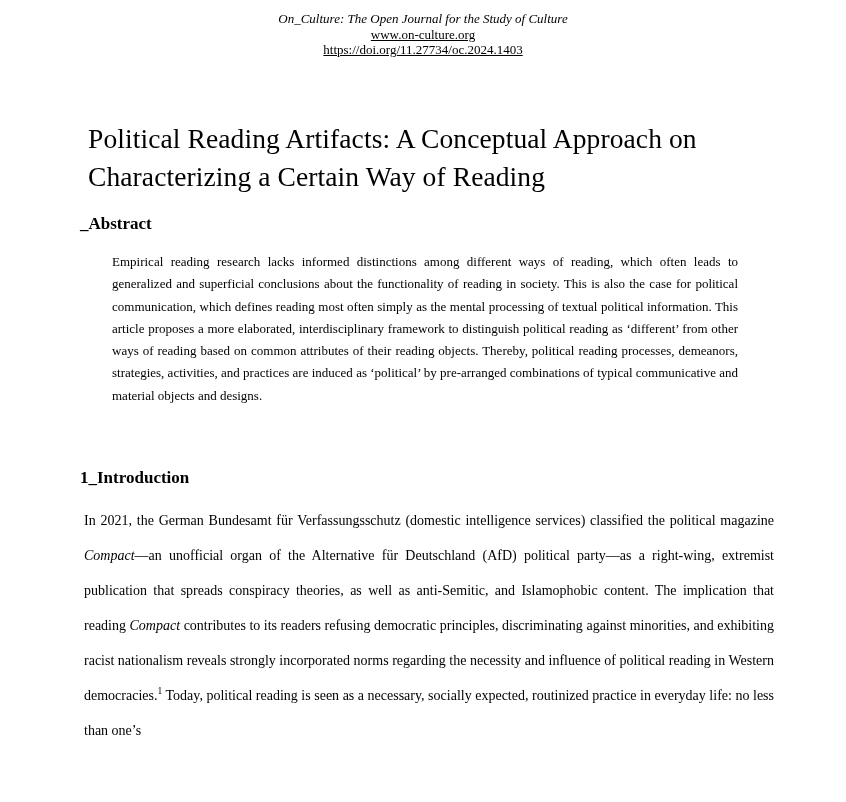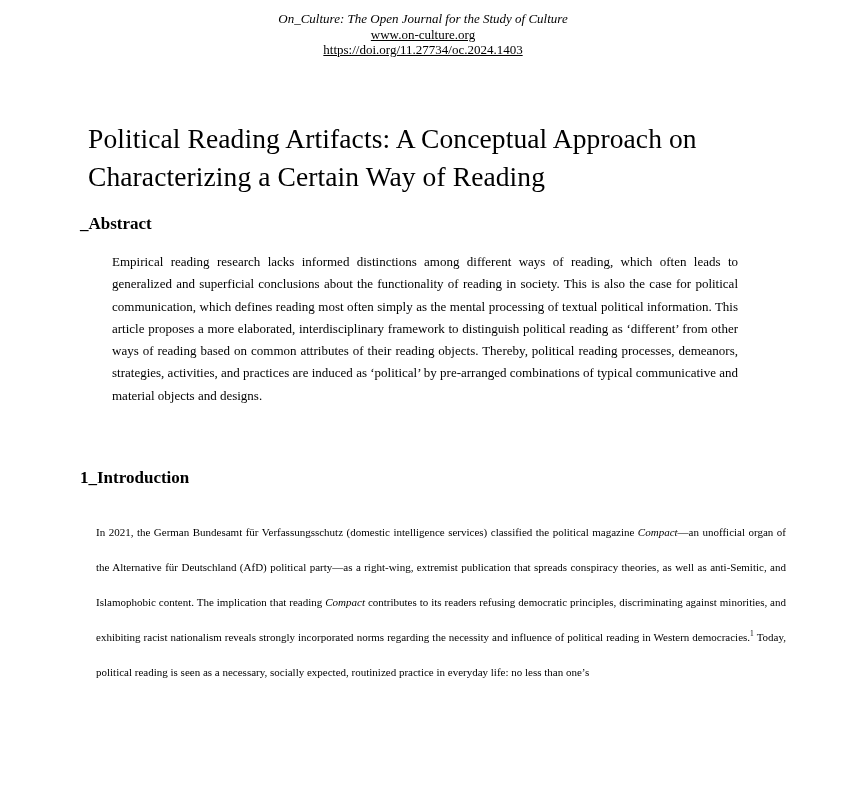--- a/index.html
+++ b/index.html
@@ -90,22 +90,22 @@
     margin: 0;
     font-size: 17px;
     font-weight: bold;
     line-height: 20px;
   }
   .body-paragraph {
     position: absolute;
     left: 80px;
     top: 499px;
     width: 690px;
-    margin: 16px;
-    font-size: 11px;
+    margin: 4px;
+    font-size: 14px;
     line-height: 35px;
     text-align: justify;
     text-justify: inter-word;
   }
 
   .italic {
     font-style: italic;
   }
   sup.footnote-marker {
     font-size: 0.68em;

